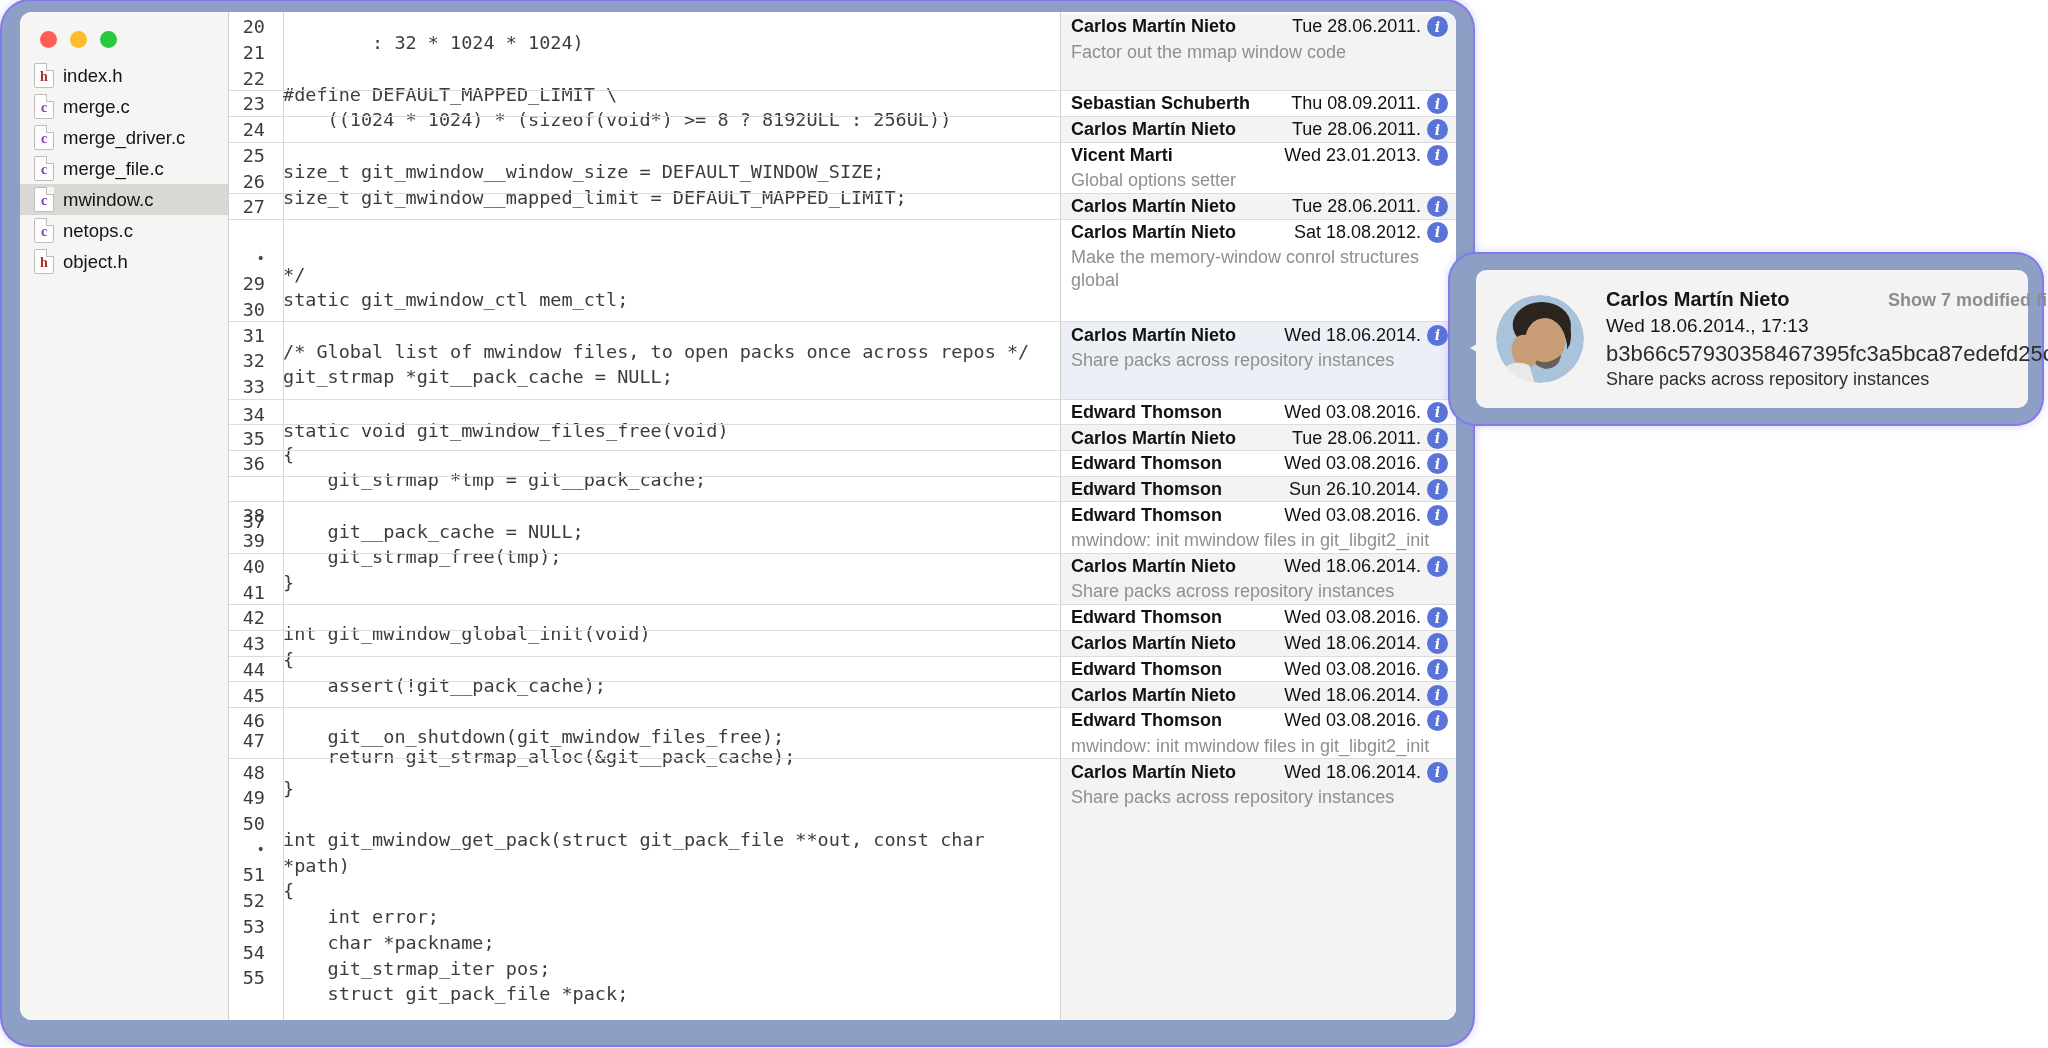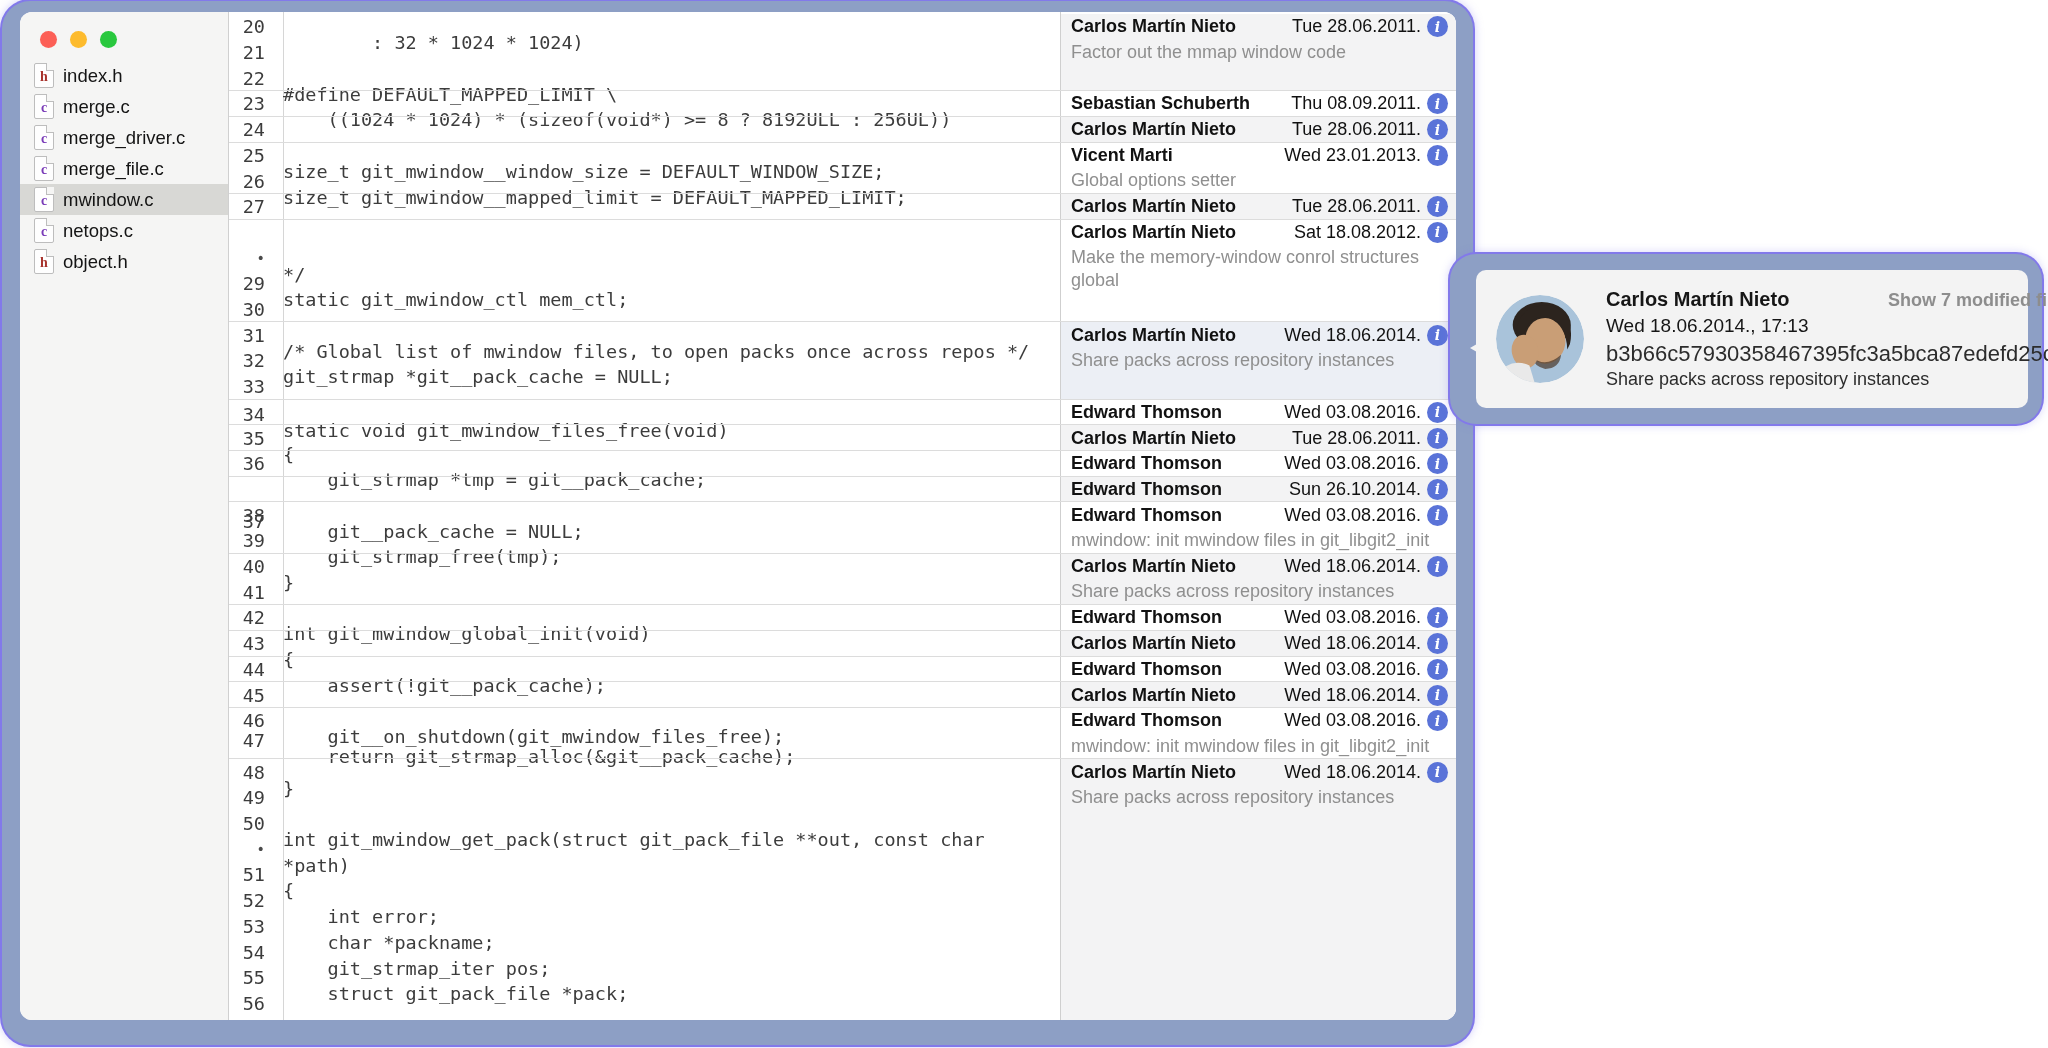--- a/index.html
+++ b/index.html
@@ -266,24 +266,20 @@
           <span class="num">53</span>
           <span class="code">    char *packname;</span>
         </div>
         <div class="row" style="top: 927.2px;">
           <span class="num">54</span>
           <span class="code">    git_strmap_iter pos;</span>
         </div>
         <div class="row" style="top: 952.9px;">
           <span class="num">55</span>
           <span class="code">    struct git_pack_file *pack;</span>
-        </div>
-        <div class="row" style="top: 978.6px;">
-          <span class="num">56</span>
-          <span class="code"></span>
         </div>
         <div class="row" style="top: 1004.3px;">
           <span class="num">57</span>
           <span class="code">    if ((error = git_packfile__name(&amp;packname, path)) &lt; 0)</span>
         </div>
         <div class="bcell alt" style="top: 2px; height: 77.1px;">
           <div class="bhead">
             <span class="bauthor">Carlos Martín Nieto</span>
             <span class="bdate">Tue 28.06.2011.</span>
             <span class="binfo">i</span>

